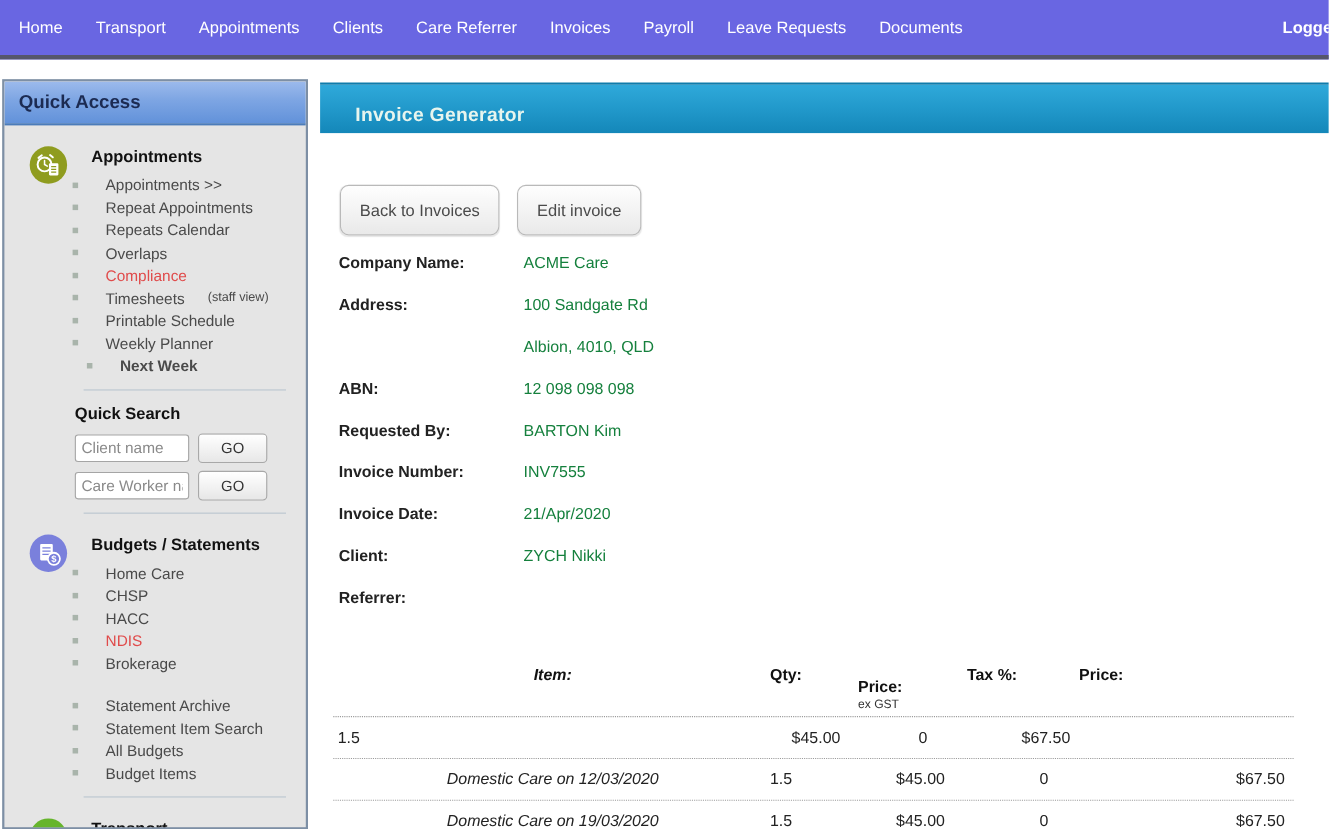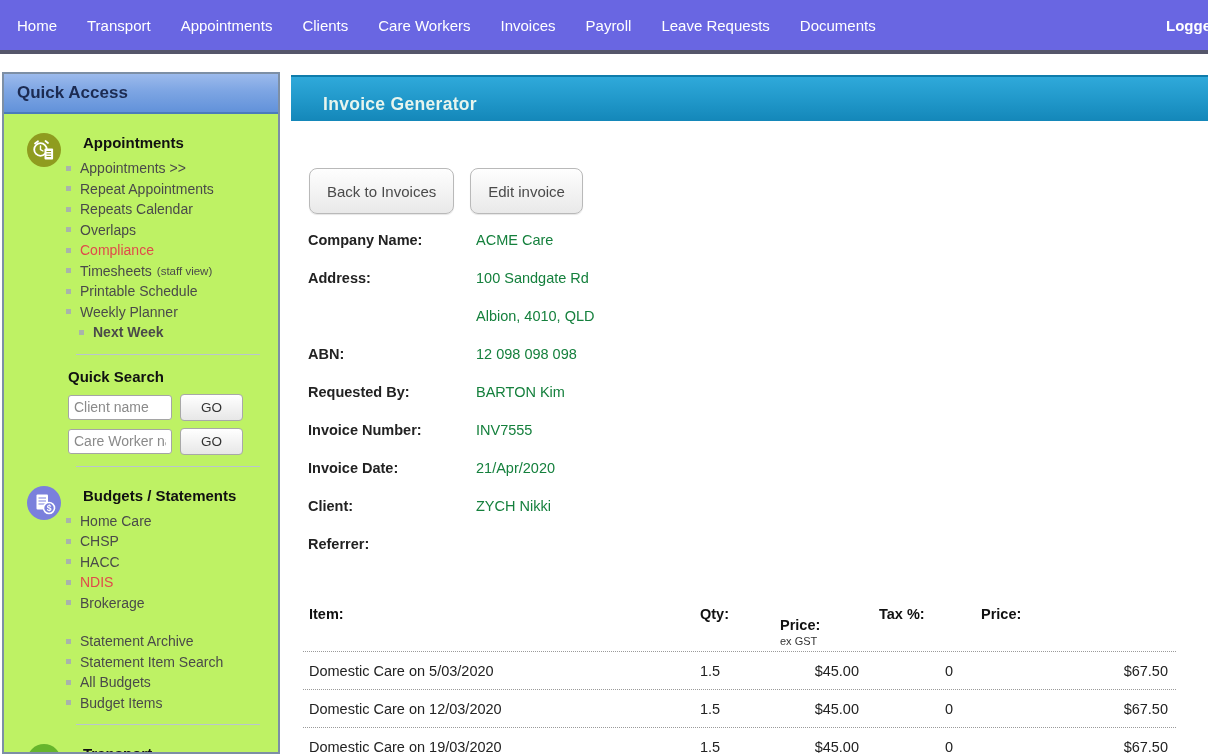--- a/index.html
+++ b/index.html
@@ -14,32 +14,32 @@
     position:absolute; top:0; left:0; width:1208px; height:54px;
     background:#6966e2; border-bottom:4px solid #55566b;
     display:flex; align-items:center; padding-left:2px;
   }
   .nav-item { color:#ffffff; font-size:15px; padding:0 15px; cursor:pointer; white-space:nowrap; }
   .nav-right { margin-left:auto; color:#ffffff; font-size:15px; font-weight:bold; margin-right:-3px; white-space:nowrap; }
 
   
   .sidebar {
     position:absolute; left:2px; top:72px; width:278px; height:682px;
-    background:#bef264; border:2px solid #7d8fa5; overflow:hidden;
+    background:#e5e5e5; border:2px solid #7d8fa5; overflow:hidden;
   }
   .sidebar-header {
     height:40px; background:linear-gradient(180deg,#9cbaec 0%,#7da5e3 45%,#6292da 100%);
     border-bottom:2px solid #4b7cba; line-height:38px; padding-left:13px;
     font-size:17px; font-weight:bold; color:#1c2b52;
   }
   .section { position:relative; margin-top:20px; }
   .section .circle-icon { position:absolute; left:22px; top:-2px; width:36px; height:36px; }
   .section h3 { margin:0 0 7px 79px; font-size:15px; color:#111; }
   .side-list { list-style:none; margin:0; padding:0 0 0 62px; }
-  .side-list li { font-size:14px; color:#4a4a4a; line-height:20.5px; display:flex; align-items:center; cursor:pointer; white-space:nowrap; }
+  .side-list li { font-size:14px; color:#4a4a4a; line-height:20.5px; display:flex; align-items:center; cursor:pointer; white-space:nowrap;gap:16px; }
   .side-list li .bullet { width:5px; height:5px; background:#a9b4ab; margin-right:9px; flex:none; }
   .side-list li.red .label { color:#e04b4b; }
   .side-list li .suffix { font-size:11.5px; margin-left:5px; color:#4a4a4a; }
   .side-list li.indent { padding-left:13px;font-weight:bold; }
   .side-list li.gap-top { margin-top:18px; }
   .divider { border:none; border-top:1px solid #b9c5cf; margin:11px 18px 11px 72px; height:0; }
 
   .quick-search { margin:13px 0 0 64px; }
   .quick-search h3 { margin:0 0 9px 0; font-size:15px; color:#111; }
   .qs-row { display:flex; align-items:center; margin-bottom:7px; }
@@ -76,38 +76,38 @@
   .flabel { width:168px; font-weight:bold; font-size:14.5px; color:#222; }
   .fvalue { font-size:14.5px; color:#15803d; }
 
   .itable { position:absolute; left:12px; top:479px; width:873px; }
   .trow { display:grid; grid-template-columns:1fr 80px 95px 110px 195px; align-items:center; }
   .trow.thead { align-items:start; padding:6px 0 4px 0; border-bottom:1px dotted #9a9a9a; }
   .th { font-weight:bold; font-size:14.5px; color:#111; }
   .th.c-price { display:flex; flex-direction:column; }
   .th .sub { font-weight:normal; font-size:11px; color:#333; margin-top:2px; }
   .trow.tbody { height:38px; border-bottom:1px dotted #9a9a9a; font-size:14.5px; color:#222; }
-  .c-item { padding-left:6px; text-align:left; }
+  .c-item { padding-left:6px; text-align:center;font-style:italic; }
   .c-qty { padding-left:4px; text-align:left; }
   .th.c-price { padding-left:4px;margin-top:11px; }
   .td.c-price { padding-right:12px; text-align:right; }
   .th.c-tax { padding-left:8px; }
   .td.c-tax { padding-right:28px; text-align:right; }
   .th.c-total { padding-left:0; }
   .td.c-total { padding-right:8px; text-align:right; }
 </style>
 </head>
 <body>
 
 <div class="navbar">
   <div class="nav-item">Home</div>
   <div class="nav-item">Transport</div>
   <div class="nav-item">Appointments</div>
   <div class="nav-item">Clients</div>
-  <div class="nav-item">Care Workers</div>
+  <div class="nav-item">Care Referrer</div>
   <div class="nav-item">Invoices</div>
   <div class="nav-item">Payroll</div>
   <div class="nav-item">Leave Requests</div>
   <div class="nav-item">Documents</div>
   <div class="nav-right">Logge</div>
 </div>
 
 <div class="sidebar">
   <div class="sidebar-header">Quick Access</div>
 
@@ -304,21 +304,20 @@
       <div class="th c-item">Item:</div>
       <div class="th c-qty">Qty:</div>
       <div class="th c-price">
           <span>Price:</span>
           <span class="sub">ex GST</span>
         </div>
       <div class="th c-tax">Tax %:</div>
       <div class="th c-total">Price:</div>
     </div>
     <div class="trow tbody">
-      <div class="td c-item">Domestic Care on 5/03/2020</div>
       <div class="td c-qty">1.5</div>
       <div class="td c-price">$45.00</div>
       <div class="td c-tax">0</div>
       <div class="td c-total">$67.50</div>
     </div>
     <div class="trow tbody">
       <div class="td c-item">Domestic Care on 12/03/2020</div>
       <div class="td c-qty">1.5</div>
       <div class="td c-price">$45.00</div>
       <div class="td c-tax">0</div>

